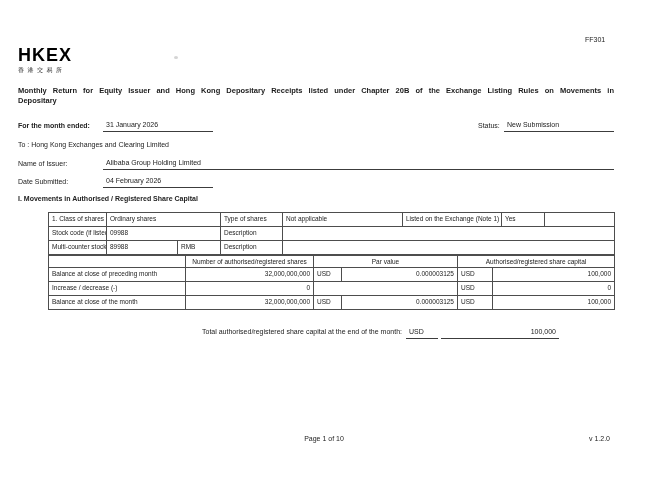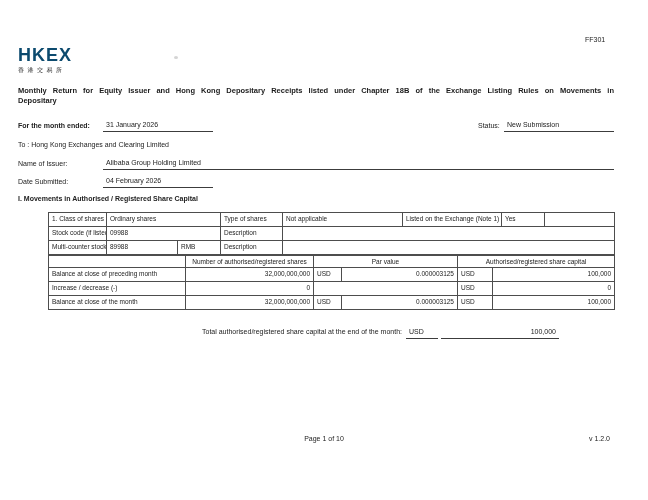--- a/index.html
+++ b/index.html
@@ -3,21 +3,21 @@
 <meta charset="utf-8">
 <style>
   * { margin:0; padding:0; box-sizing:border-box; }
   html,body { background:#ffffff; }
   body { font-family:"Liberation Sans", sans-serif; }
   .page { position:relative; width:648px; height:500px; background:#ffffff; color:#222; overflow:hidden; }
   .abs { position:absolute; }
   .b { font-weight:bold; }
   .fs7 { font-size:7px; line-height:9px; }
 
-  .logo-main { font-size:18px; font-weight:bold; letter-spacing:1px; color:#0c4a6e; line-height:18px; }
+  .logo-main { font-size:18px; font-weight:bold; letter-spacing:1px; color:#000000; line-height:18px; }
   .logo-sub { font-size:6px; letter-spacing:3.5px; color:#1c1c1c; margin-top:2px; }
 
   .title-block { width:596px; font-weight:bold; color:#1b1b1b; }
   .title-l1 { font-size:7.5px; line-height:10px; text-align:justify; text-align-last:justify; }
   .title-l2 { font-size:7.5px; line-height:10px; }
 
   .fill { position:absolute; border-bottom:1px solid #3c3c3c; font-size:7px; line-height:9px; padding:1px 0 0 3px; height:13px; color:#222; white-space:nowrap; overflow:hidden; }
   .fill.right { padding-right:3px; text-align:right; }
 
   table { border-collapse:collapse; table-layout:fixed; position:absolute; }
@@ -35,21 +35,21 @@
   <div class="abs fs7" style="left:585px; top:35px;">FF301</div>
 
   <div class="abs" style="left:18px; top:46px;">
     <div class="logo-main">HKEX</div>
     <div class="logo-sub">香港交易所</div>
   </div>
 
   <div class="artifact" style="left:174px; top:56px;"></div>
 
   <div class="abs title-block" style="left:18px; top:86px;">
-    <div class="title-l1">Monthly Return for Equity Issuer and Hong Kong Depositary Receipts listed under Chapter 18B of the Exchange Listing Rules on Movements in</div>
+    <div class="title-l1">Monthly Return for Equity Issuer and Hong Kong Depositary Receipts listed under Chapter 20B of the Exchange Listing Rules on Movements in</div>
     <div class="title-l2">Depositary</div>
   </div>
 
   <div class="abs fs7 b" style="left:18px; top:121px;">For the month ended:</div>
   <div class="fill" style="left:103px; top:119px; width:110px;">31 January 2026</div>
 
   <div class="abs fs7" style="left:478px; top:121px;">Status:</div>
   <div class="fill" style="left:504px; top:119px; width:110px;">New Submission</div>
 
   <div class="abs fs7" style="left:18px; top:140px;">To : Hong Kong Exchanges and Clearing Limited</div>

